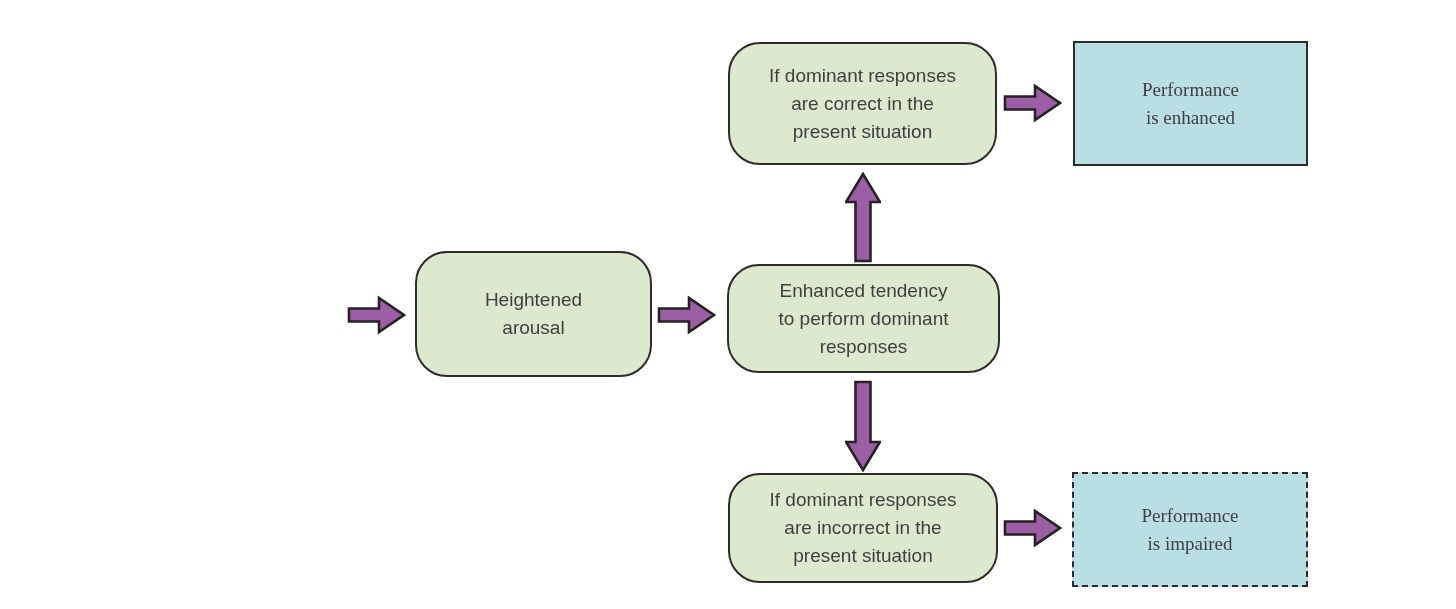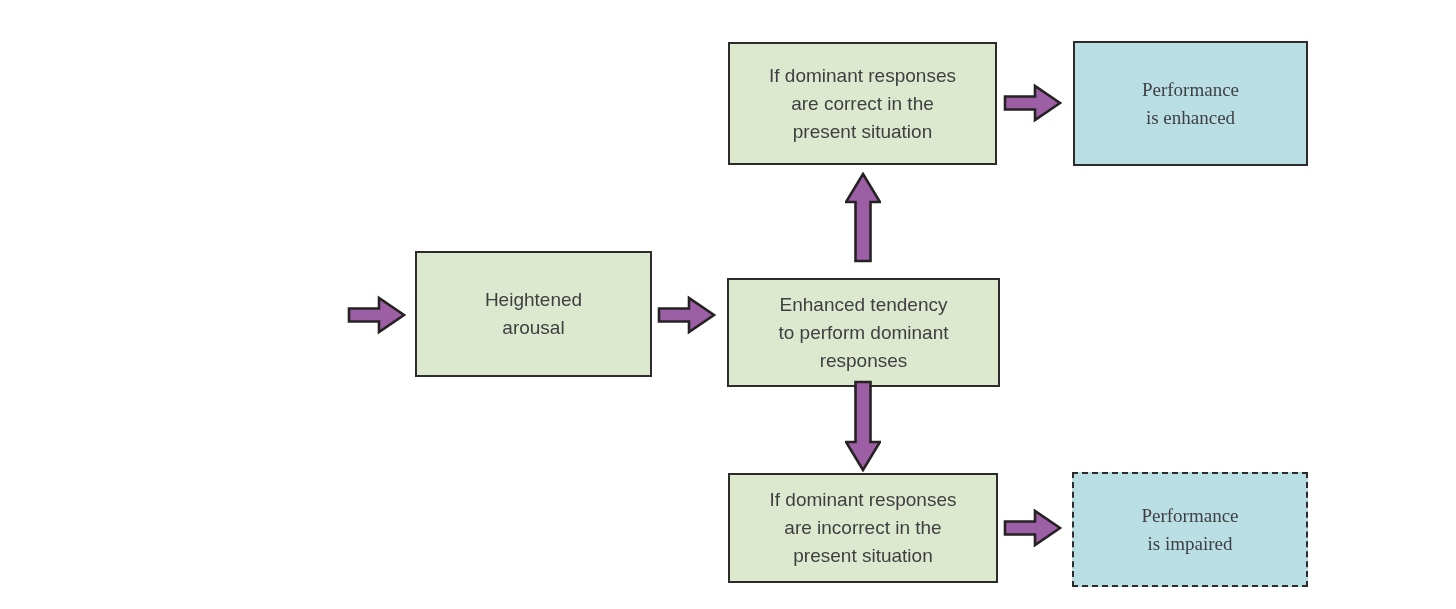--- a/index.html
+++ b/index.html
@@ -29,21 +29,21 @@
     box-sizing: border-box;
     display: flex;
     align-items: center;
     justify-content: center;
     text-align: center;
     font-size: 19px;
     line-height: 28px;
     color: var(--text);
     border: 2px solid var(--border_dark);
   }
-  .node.green { background: var(--green_fill); }
+  .node.green { background: var(--green_fill); border-radius: 32px; }
   .node.blue  { background: var(--blue_fill); font-family: Liberation Serif, serif; }
   .node.dashed { border: 2px dashed var(--border_dark); }
   .label { white-space: pre-line; }
   .arrow { position: absolute; display: block; }
   .arrow polygon {
     fill: var(--arrow_fill);
     stroke: var(--arrow_stroke);
     stroke-width: 2.6;
     stroke-linejoin: miter;
   }
@@ -60,21 +60,21 @@
 
   <div class="node green" style="left:415px; top:251px; width:237px; height:126px;">
     <span class="label">Heightened
 arousal</span>
   </div>
 
   <svg class="arrow" style="left:657px; top:295px;" width="60" height="40" viewBox="0 0 60 40" aria-hidden="true">
     <polygon points="2,13.5 32,13.5 32,3 57,20 32,37 32,26.5 2,26.5"></polygon>
   </svg>
 
-  <div class="node green" style="left:727px; top:264px; width:273px; height:109px;margin-top:14px;">
+  <div class="node green" style="left:727px; top:264px; width:273px; height:109px;">
     <span class="label">Enhanced tendency
 to perform dominant
 responses</span>
   </div>
 
   <svg class="arrow" style="left:845px; top:172px;" width="36" height="91" viewBox="0 0 36 91" aria-hidden="true">
     <polygon points="18,2 35,30 25.5,30 25.5,89 10.5,89 10.5,30 1,30"></polygon>
   </svg>
 
   <div class="node green" style="left:728px; top:42px; width:269px; height:123px;">

